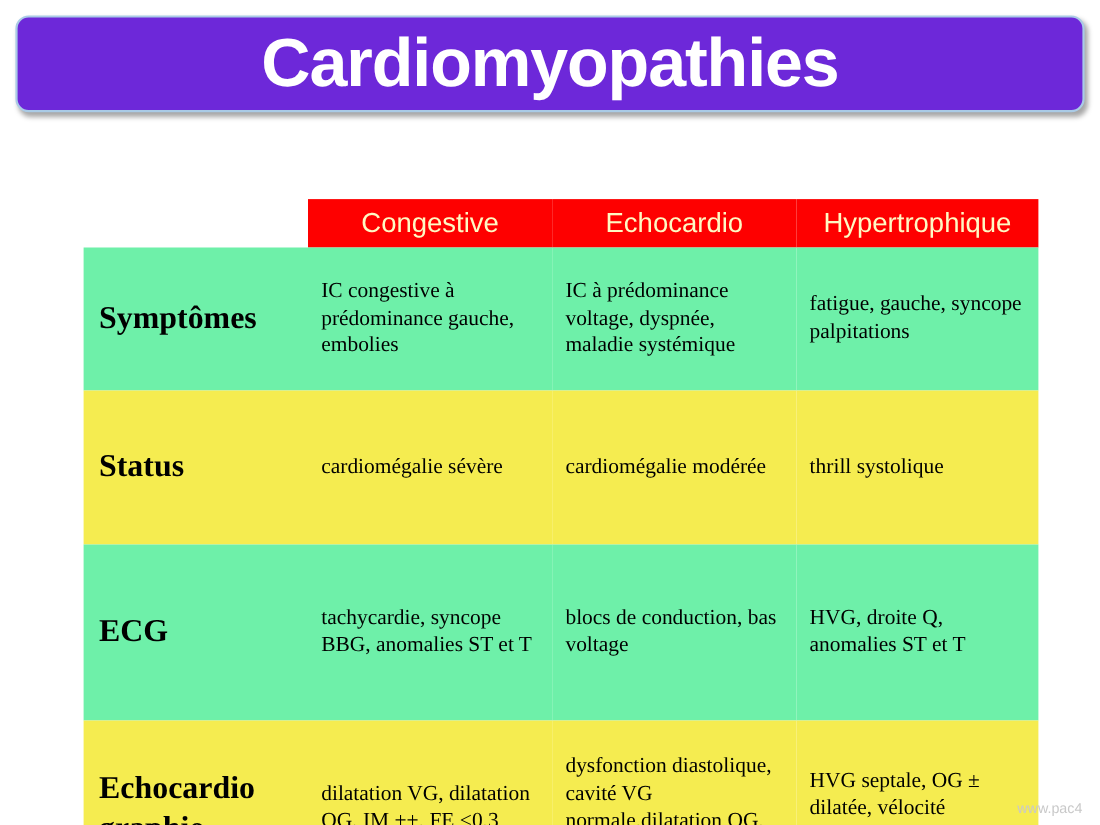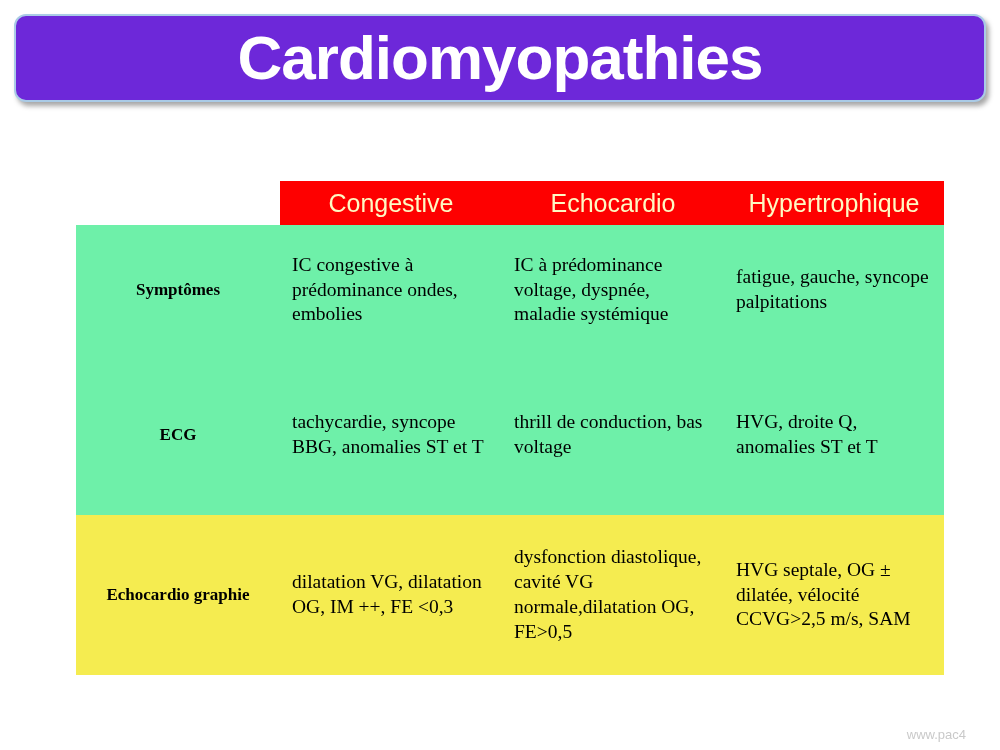--- a/index.html
+++ b/index.html
@@ -84,37 +84,36 @@
     vertical-align: middle;
     padding: 10px 14px 10px 12px;
     font-family: "Liberation Serif", serif;
     font-size: 19.5px;
     color: #000000;
     line-height: 1.28;
     border: 0;
   }
   td.rowlabel {
     font-weight: bold;
-    font-size: 17px;
+    font-size: 29px;
     padding-left: 14px;
     font-family: "Liberation Serif", serif;
-    text-align: center;
   }
   tr.green td { background: #6ef0a9; }
   tr.yellow td { background: #f5ec50; }
 
   tr.r-symptomes td { height: 110px; }
   tr.r-status td { height: 120px; }
   tr.r-ecg td { height: 140px; }
   tr.r-echo td { height: 140px; }
 
   
   .watermark {
     position: absolute;
-    right: 34px;
+    right: 16px;
     bottom: 8px;
     color: #c9c9c9;
     font-size: 13px;
     font-family: "Liberation Sans", sans-serif;
   }
 </style>
 </head>
 <body>
 
 <div class="title-banner">
@@ -133,28 +132,34 @@
       <tr class="head">
         <th class="corner"></th>
         <th class="hcell">Congestive</th>
         <th class="hcell">Echocardio</th>
         <th class="hcell">Hypertrophique</th>
       </tr>
     </thead>
     <tbody>
       <tr class="green r-symptomes">
         <td class="rowlabel">Symptômes</td>
-        <td>IC congestive à prédominance ondes, embolies</td>
+        <td>IC congestive à prédominance gauche, embolies</td>
         <td>IC à prédominance voltage, dyspnée, maladie systémique</td>
         <td>fatigue, gauche, syncope palpitations</td>
+      </tr>
+      <tr class="yellow r-status">
+        <td class="rowlabel">Status</td>
+        <td>cardiomégalie sévère</td>
+        <td>cardiomégalie modérée</td>
+        <td>thrill systolique</td>
       </tr>
       <tr class="green r-ecg">
         <td class="rowlabel">ECG</td>
         <td>tachycardie, syncope BBG, anomalies ST et T</td>
-        <td>thrill de conduction, bas voltage</td>
+        <td>blocs de conduction, bas voltage</td>
         <td>HVG, droite Q, anomalies ST et T</td>
       </tr>
       <tr class="yellow r-echo">
         <td class="rowlabel">Echocardio graphie</td>
         <td>dilatation VG, dilatation OG, IM ++, FE &lt;0,3</td>
         <td>dysfonction diastolique, cavité VG normale,dilatation OG, FE&gt;0,5</td>
         <td>HVG septale, OG ± dilatée, vélocité CCVG&gt;2,5 m/s, SAM</td>
       </tr>
     </tbody>
   </table>

